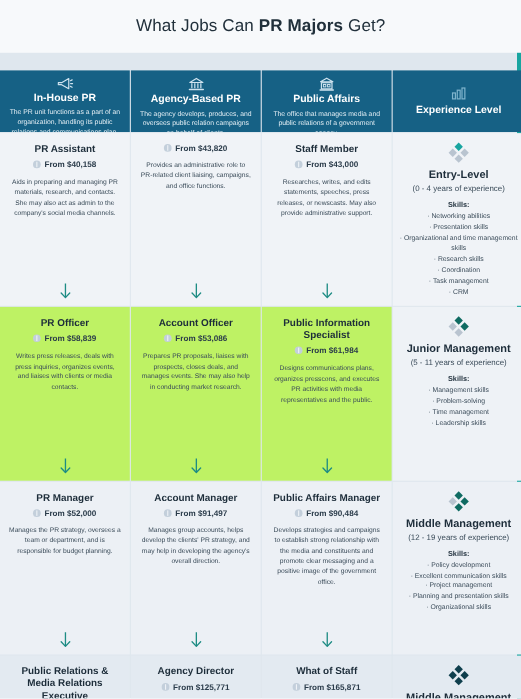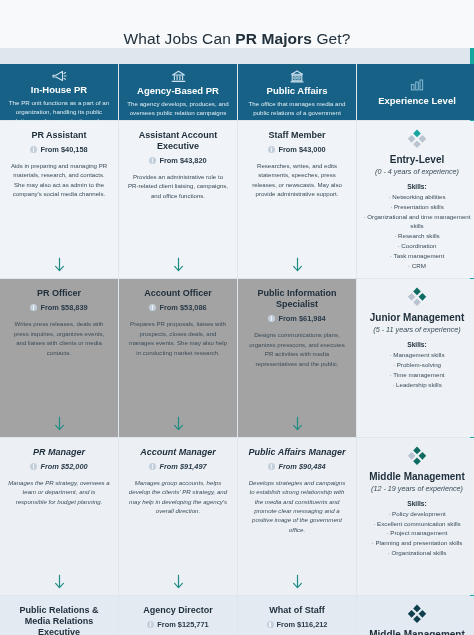--- a/index.html
+++ b/index.html
@@ -15,21 +15,21 @@
     overflow: hidden;
     display: flex;
     flex-direction: column;
   }
 
   
   .title-bar {
     height: 48px;
     background: #f7f9fb;
     display: flex;
-    align-items: flex-end;
+    align-items: center;
     justify-content: center;
     flex: 0 0 auto;
   }
   .title-bar h1 {
     font-size: 15.5px;
     font-weight: 400;
     color: #21303b;
     letter-spacing: 0.1px;
   }
   .title-bar h1 .strong { font-weight: 700; }
@@ -74,22 +74,22 @@
   .cell {
     background: #eef2f7;
     padding: 9px 8px 6px 8px;
     display: flex;
     flex-direction: column;
     align-items: center;
     text-align: center;
     position: relative;
   }
   .cell.r1 { background: #f0f3f7; }
-  .cell.r2 { background: #a3a3a3; }
-  .cell.r3 { background: #ecf0f5; font-style: italic; }
+  .cell.r2 { background: #bef264; }
+  .cell.r3 { background: #ecf0f5; }
   .cell.r4 { background: #e3eaf1; }
 
   .job-title {
     font-size: 9px;
     font-weight: 700;
     color: #1d2d3a;
     line-height: 1.22;
     margin-bottom: 4px;
   }
   .salary {
@@ -144,21 +144,21 @@
   .exp-cell.e3 { background: #ecf0f5; }
   .exp-cell.e4 { background: #e3eaf1; }
 
   .dia { margin-bottom: 5px; }
   .dia svg { display: block; }
   .exp-name {
     font-size: 10px; font-weight: 700; color: #1d2d3a; line-height: 1.2;
     margin-bottom: 1px;
   }
   .exp-years {
-    font-size: 7.2px; color: #3a4b59; margin-bottom: 7px; font-style: italic;
+    font-size: 7.2px; color: #3a4b59; margin-bottom: 7px;
   }
   .skills-label {
     font-size: 6.6px; font-weight: 700; color: #1d2d3a; margin-bottom: 2px;
   }
   .skills-list { list-style: none; }
   .skills-list li {
     font-size: 6.2px; line-height: 1.58; color: #3a4b59;
   }
   .skills-list li::before { content: "\00B7\00A0"; }
 </style>
@@ -234,21 +234,20 @@
         </div>
       <div class="job-desc">Aids in preparing and managing PR materials, research, and contacts. She may also act as admin to the company's social media channels.</div>
       <div class="arrow">
           <svg width="11" height="15" viewBox="0 0 11 15">
             <line x1="5.5" y1="0.8" x2="5.5" y2="13" stroke="#1d8c84" stroke-width="1.2"></line>
             <path d="M1.6 9.4 5.5 13.6 9.4 9.4" fill="none" stroke="#1d8c84" stroke-width="1.2" stroke-linecap="round" stroke-linejoin="round"></path>
           </svg>
         </div>
     </div>
     <div class="cell r1">
-      <div class="job-title">Assistant Account Executive</div>
       <div class="salary">
           <span class="coin"></span>
           <span>From $43,820</span>
         </div>
       <div class="job-desc">Provides an administrative role to PR-related client liaising, campaigns, and office functions.</div>
       <div class="arrow">
           <svg width="11" height="15" viewBox="0 0 11 15">
             <line x1="5.5" y1="0.8" x2="5.5" y2="13" stroke="#1d8c84" stroke-width="1.2"></line>
             <path d="M1.6 9.4 5.5 13.6 9.4 9.4" fill="none" stroke="#1d8c84" stroke-width="1.2" stroke-linecap="round" stroke-linejoin="round"></path>
           </svg>
@@ -425,21 +424,21 @@
       <div class="salary">
           <span class="coin"></span>
           <span>From $125,771</span>
         </div>
       <div class="job-desc">Responsible for the agency's overall business performance, KPIs, and strategies. The Director reports to the board or investors.</div>
     </div>
     <div class="cell r4">
       <div class="job-title">What of Staff</div>
       <div class="salary">
           <span class="coin"></span>
-          <span>From $116,212</span>
+          <span>From $165,871</span>
         </div>
       <div class="job-desc">Responsible for the government office's overall PR and media communications, as well as its public perception.</div>
     </div>
     <div class="exp-cell e4">
       <span class="dia">
         <svg width="20" height="20" viewBox="0 0 20 20">
             <rect x="10" y="0.6" width="5.4" height="5.4" transform="rotate(45 10 0.6)" fill="#0f3f4d"></rect>
             <rect x="4.6" y="6" width="5.4" height="5.4" transform="rotate(45 4.6 6)" fill="#0f3f4d"></rect>
             <rect x="15.4" y="6" width="5.4" height="5.4" transform="rotate(45 15.4 6)" fill="#0f3f4d"></rect>
             <rect x="10" y="11.4" width="5.4" height="5.4" transform="rotate(45 10 11.4)" fill="#0f3f4d"></rect>

